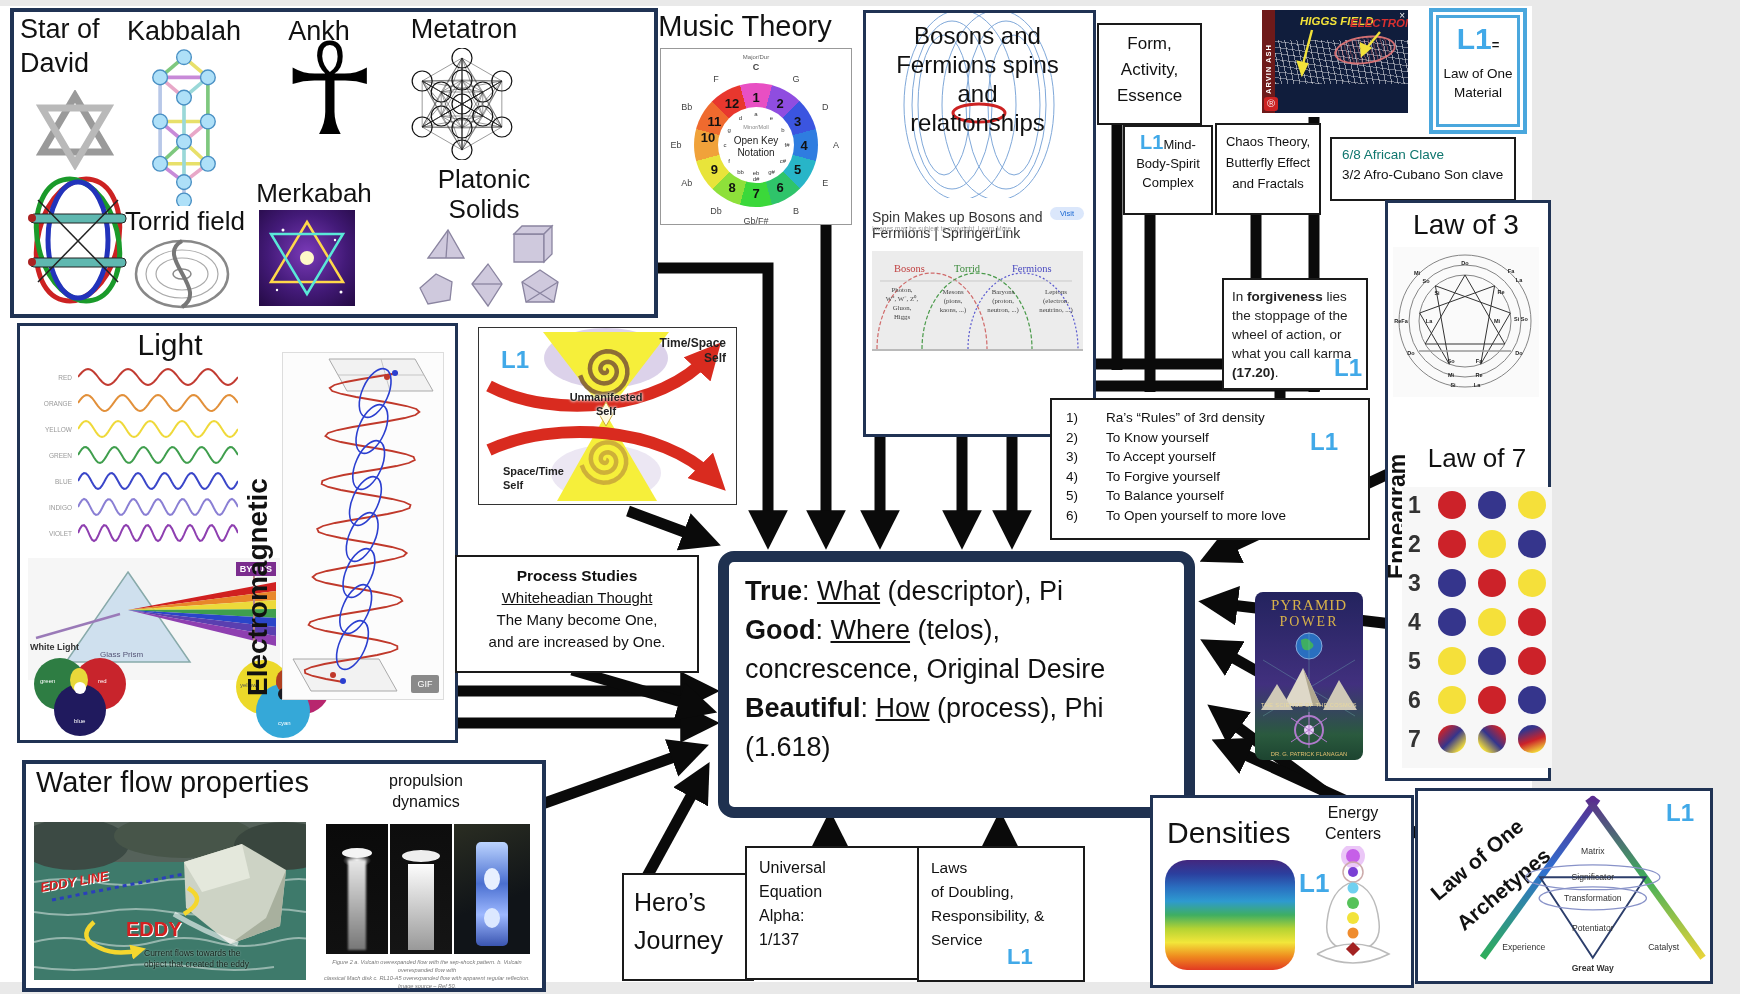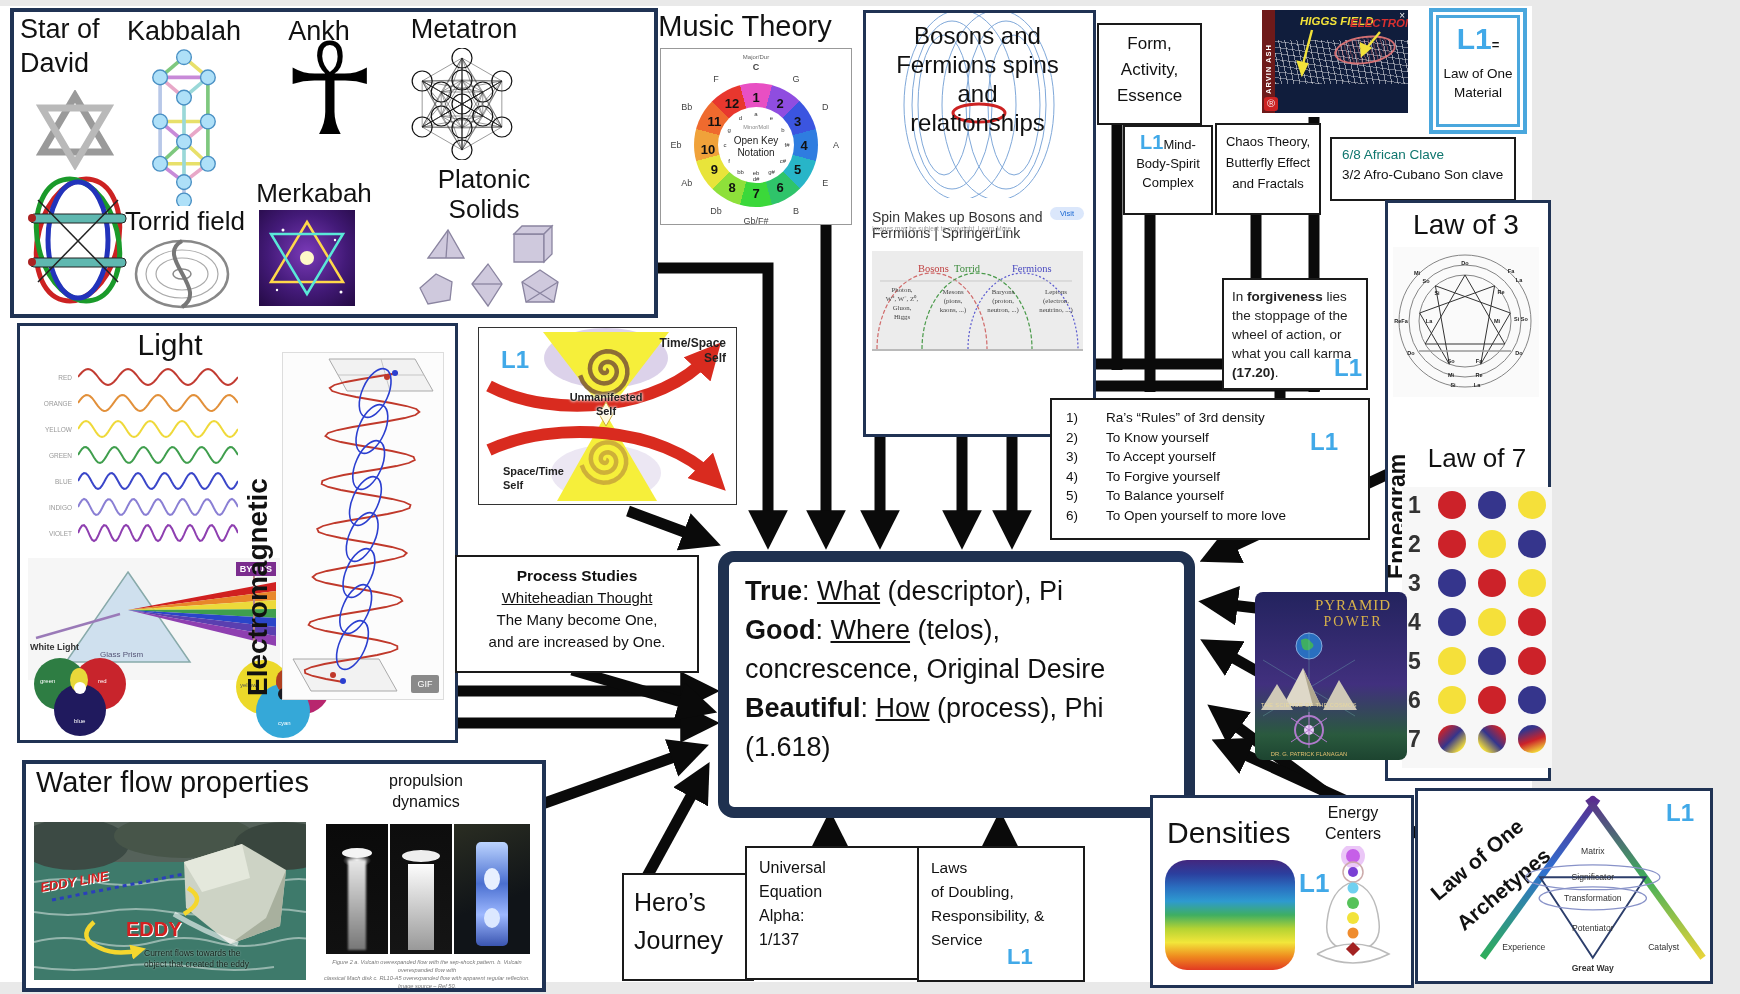--- a/index.html
+++ b/index.html
@@ -271,21 +271,21 @@
   <div class="abs ctr" style="left:45px;top:98px;width:100px;font-size:10px;color:#222;z-index:4;">Notation</div>
 <span class="music-num" style="left: 95px; top: 48px;">1</span>
         <span class="music-num" style="left: 119px; top: 54.4308px;">2</span>
         <span class="music-num" style="left: 136.569px; top: 72px;">3</span>
         <span class="music-num" style="left: 143px; top: 96px;">4</span>
         <span class="music-num" style="left: 136.569px; top: 120px;">5</span>
         <span class="music-num" style="left: 119px; top: 137.569px;">6</span>
         <span class="music-num" style="left: 95px; top: 144px;">7</span>
         <span class="music-num" style="left: 71px; top: 137.569px;">8</span>
         <span class="music-num" style="left: 53.4308px; top: 120px;">9</span>
-        <span class="music-num" style="left: 47px; top: 100px;">10</span>
+        <span class="music-num" style="left: 47px; top: 88px;">10</span>
         <span class="music-num" style="left: 53.4308px; top: 72px;">11</span>
         <span class="music-num" style="left: 71px; top: 54.4308px;">12</span>
         <span class="music-outer" style="left: 95px; top: 18px; font-weight: bold;">C</span>
         <span class="music-outer" style="left: 135px; top: 30.1821px;">G</span>
         <span class="music-outer" style="left: 164.282px; top: 58px;">D</span>
         <span class="music-outer" style="left: 175px; top: 96px;">A</span>
         <span class="music-outer" style="left: 164.282px; top: 134px;">E</span>
         <span class="music-outer" style="left: 135px; top: 161.818px;">B</span>
         <span class="music-outer" style="left: 95px; top: 172px;">Gb/F#</span>
         <span class="music-outer" style="left: 55px; top: 161.818px;">Db</span>
@@ -328,21 +328,21 @@
   <div class="abs ctr" style="left:184px;top:194px;width:34px;height:13px;font-size:7.5px;line-height:13px;color:#1967d2;background:#dbe7fb;border-radius:7px;">Visit</div>
   <div class="abs" style="left:6px;top:212px;width:210px;font-size:6.5px;color:#999;">Images may be subject to copyright. Learn More</div>
   <div class="abs" style="left:6px;top:238px;width:211px;height:100px;background:#ececec;">
     <svg class="abs" style="left:0;top:0;" width="211" height="100" viewBox="0 0 211 100">
       <path d="M5,98 A55,76 0 0 1 115,98" fill="none" stroke="#d06a6a" stroke-width="1.2" stroke-dasharray="4 2"></path>
       <path d="M50,98 A55,76 0 0 1 160,98" fill="none" stroke="#4a9a4a" stroke-width="1.2" stroke-dasharray="4 2"></path>
       <path d="M96,98 A55,76 0 0 1 206,98" fill="none" stroke="#5a5ad0" stroke-width="1.2" stroke-dasharray="2 2"></path>
       <line x1="0" y1="99" x2="211" y2="99" stroke="#888" stroke-width="1"></line>
       <line x1="8" y1="30" x2="200" y2="30" stroke="#bbb" stroke-width="0.7"></line>
     </svg>
-    <div class="abs" style="left:22px;top:12px;font-size:10.5px;color:#c04040;font-family:'Liberation Serif',serif;margin-left:24px;">Bosons</div>
+    <div class="abs" style="left:22px;top:12px;font-size:10.5px;color:#c04040;font-family:'Liberation Serif',serif;">Bosons</div>
     <div class="abs" style="left:82px;top:12px;font-size:10.5px;color:#3a8a3a;font-family:'Liberation Serif',serif;">Torrid</div>
     <div class="abs" style="left:140px;top:12px;font-size:10.5px;color:#4a4ac0;font-family:'Liberation Serif',serif;">Fermions</div>
     <div class="abs pre ctr" style="left:4px;top:34px;width:52px;font-size:6.8px;line-height:9px;color:#444;font-family:'Liberation Serif',serif;">Photon,
 W⁺, W⁻, Z⁰,
 Gluon,
 Higgs</div>
     <div class="abs pre ctr" style="left:58px;top:36px;width:46px;font-size:6.8px;line-height:9px;color:#444;font-family:'Liberation Serif',serif;">Mesons
 (pions,
 kaons, ...)</div>
     <div class="abs pre ctr" style="left:106px;top:36px;width:50px;font-size:6.8px;line-height:9px;color:#444;font-family:'Liberation Serif',serif;">Baryons
@@ -750,21 +750,21 @@
     <path d="M14,108 Q50,88 86,108 Q50,126 14,108" fill="#fff" stroke="#bbb" stroke-width="1.5"></path>
     <circle cx="50" cy="26" r="5" fill="#7a3fd4"></circle>
     <circle cx="50" cy="42" r="5.5" fill="#6fd0f0"></circle>
     <circle cx="50" cy="57" r="6" fill="#56c25a"></circle>
     <circle cx="50" cy="72" r="6" fill="#f2e33a"></circle>
     <circle cx="50" cy="87" r="5.5" fill="#ef8c2e"></circle>
     <rect x="45" y="98" width="10" height="10" transform="rotate(45 50 103)" fill="#a32222"></rect>
   </svg>
 </div>
 
-<div class="abs" style="left:1255px;top:586px;width:108px;height:168px;border-radius:8px;background:linear-gradient(#23235e,#41307e 55%,#2a5a3e 85%,#1d4430);z-index:3;overflow:hidden;padding-left:44px;">
+<div class="abs" style="left:1255px;top:586px;width:108px;height:168px;border-radius:8px;background:linear-gradient(#23235e,#41307e 55%,#2a5a3e 85%,#1d4430);z-index:3;overflow:hidden;">
   <div class="ctr" style="margin-top:5px;font-size:15px;color:#d8b24a;font-family:'Liberation Serif',serif;letter-spacing:1px;">PYRAMID</div>
   <div class="ctr" style="font-size:14px;color:#d8b24a;font-family:'Liberation Serif',serif;letter-spacing:2px;">POWER</div>
   <svg class="abs" style="left:0;top:38px;" width="108" height="92" viewBox="0 0 108 92">
     <circle cx="54" cy="16" r="13" fill="#2a6fc0" stroke="#8ad" stroke-width="1"></circle>
     <path d="M46,10 q6,-4 10,2 q6,4 -2,8 q-8,2 -8,-10" fill="#3fae62"></path>
     <g stroke="#7fd0c0" stroke-width="0.5" opacity="0.6">
             <line x1="8" y1="86" x2="100" y2="30"></line>
             <line x1="100" y1="86" x2="8" y2="30"></line>
             <line x1="54" y1="2" x2="54" y2="90"></line>
           </g>

